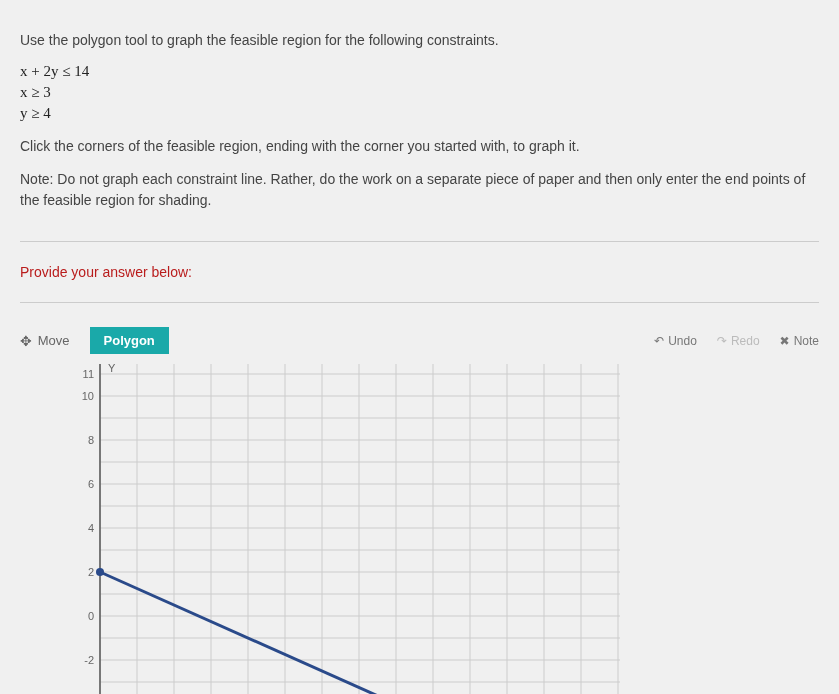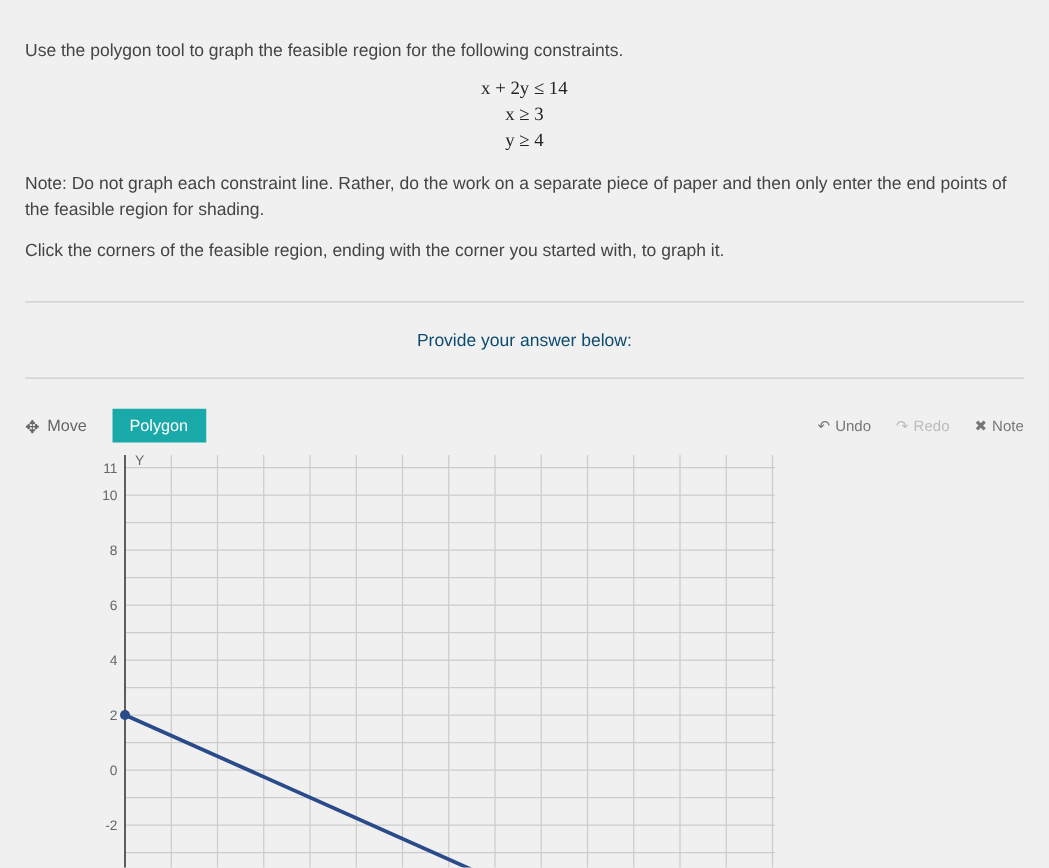--- a/index.html
+++ b/index.html
@@ -22,36 +22,35 @@
     .section {
       padding: 8px 0;
     }
     .instruction {
       color: #444;
       line-height: 1.5;
       margin-bottom: 10px;
       margin-top: 12px;
     }
     .constraints {
-      text-align: center;
+      text-align: left;
       font-family: 'Times New Roman', serif;
       font-size: 15px;
       color: #222;
       line-height: 1.4;
       margin: 8px 0 12px 0;
     }
     .hr {
       border: none;
       border-top: 1px solid #ccc;
       margin: 12px 0;
     }
     .answer-label {
-      color: #0c4a6e;
+      color: #b91c1c;
       padding: 10px 0;
-      text-align: center;
     }
     .toolbar {
       display: flex;
       align-items: center;
       gap: 20px;
       padding: 6px 0;
       margin-top: 18px;
     }
     .tool-move {
       display: flex;
@@ -63,20 +62,21 @@
     .move-icon {
       font-size: 14px;
       color: #666;
     }
     .polygon-btn {
       background: #1aa9a9;
       color: #fff;
       padding: 6px 14px;
       font-size: 13px;
       border: none;
+      font-weight: bold;
     }
     .toolbar-spacer {
       flex: 1;
     }
     .undo-btn, .redo-btn, .reset-btn {
       display: flex;
       align-items: center;
       gap: 4px;
       color: #777;
       font-size: 12px;
@@ -105,22 +105,22 @@
 <body>
 
 <div class="page">
   <div class="section">
     <p class="instruction">Use the polygon tool to graph the feasible region for the following constraints.</p>
     <div class="constraints">
       <div>x + 2y ≤ 14</div>
       <div>x ≥ 3</div>
       <div>y ≥ 4</div>
     </div>
+    <p class="instruction">Click the corners of the feasible region, ending with the corner you started with, to graph it.</p>
     <p class="instruction">Note: Do not graph each constraint line. Rather, do the work on a separate piece of paper and then only enter the end points of the feasible region for shading.</p>
-    <p class="instruction">Click the corners of the feasible region, ending with the corner you started with, to graph it.</p>
   </div>
 
   <hr class="hr">
 
   <div class="answer-label">Provide your answer below:</div>
 
   <hr class="hr">
 
   <div class="toolbar">
     <div class="tool-move">

